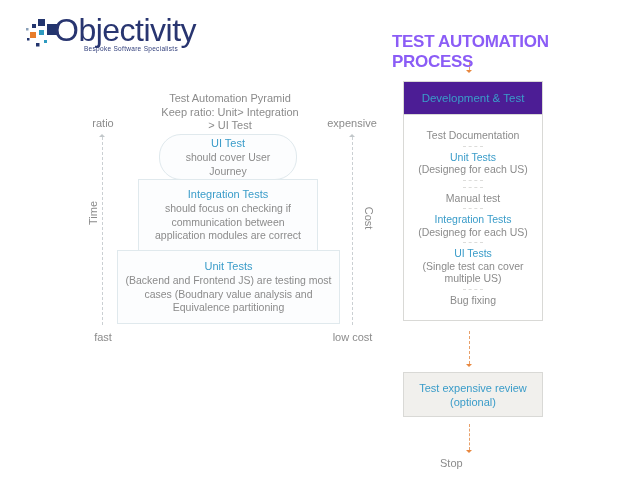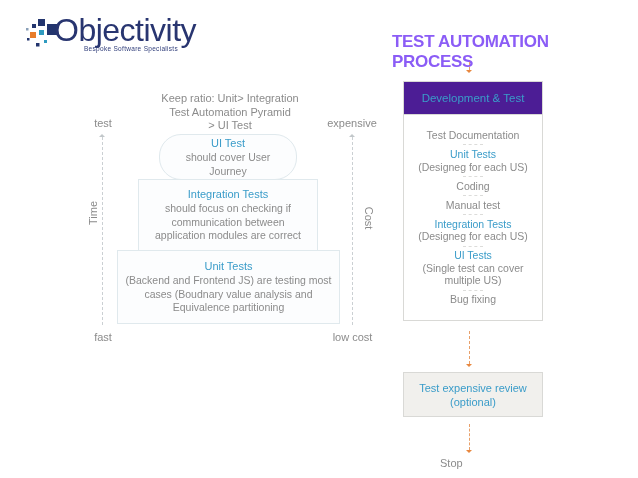--- a/index.html
+++ b/index.html
@@ -76,26 +76,26 @@
       <rect x="12" y="25" width="3.5" height="3.5" fill="#23356e"></rect>
       <rect x="20" y="22" width="3" height="3" fill="#2f9bc0"></rect>
     </svg>
     <div class="logo-word">Objectivity</div>
     <div class="logo-tag">Bespoke Software Specialists</div>
   </div>
 
   <div class="main-title">TEST AUTOMATION PROCESS</div>
 
   <div class="pyr-head">
+    <div>Test Automation Pyramid</div>
     <div>Keep ratio: Unit&gt; Integration</div>
-    <div>Test Automation Pyramid</div>
     <div>&gt; UI Test</div>
   </div>
 
-  <div class="axis-end" style="left:85px;top:117px;width:36px;">test</div>
+  <div class="axis-end" style="left:85px;top:117px;width:36px;">ratio</div>
   <div class="axis-arrow-up" style="left:99px;top:131px;"></div>
   <div class="axis-line" style="left:102px;top:137px;height:188px;"></div>
   <div class="axis-rot rot-ccw" style="left:72px;top:206px;">Time</div>
   <div class="axis-end" style="left:85px;top:331px;width:36px;">fast</div>
 
   <div class="axis-end" style="left:323px;top:117px;width:58px;">expensive</div>
   <div class="axis-arrow-up" style="left:349px;top:131px;"></div>
   <div class="axis-line" style="left:352px;top:137px;height:188px;"></div>
   <div class="axis-rot rot-cw" style="left:346px;top:211px;">Cost</div>
   <div class="axis-end" style="left:330px;top:331px;width:45px;">low cost</div>
@@ -120,23 +120,20 @@
     <div class="flow-steps">
         <div class="step">
           <div class="step-label">Test Documentation</div>
         </div>
         <div class="step-sep"></div>
         <div class="step">
           <div class="step-title">Unit Tests</div>
           <div class="step-note">(Designeg for each US)</div>
         </div>
         <div class="step-sep"></div>
-        <div class="step">
-          <div class="step-label">Coding</div>
-        </div>
         <div class="step-sep"></div>
         <div class="step">
           <div class="step-label">Manual test</div>
         </div>
         <div class="step-sep"></div>
         <div class="step">
           <div class="step-title">Integration Tests</div>
           <div class="step-note">(Designeg for each US)</div>
         </div>
         <div class="step-sep"></div>

